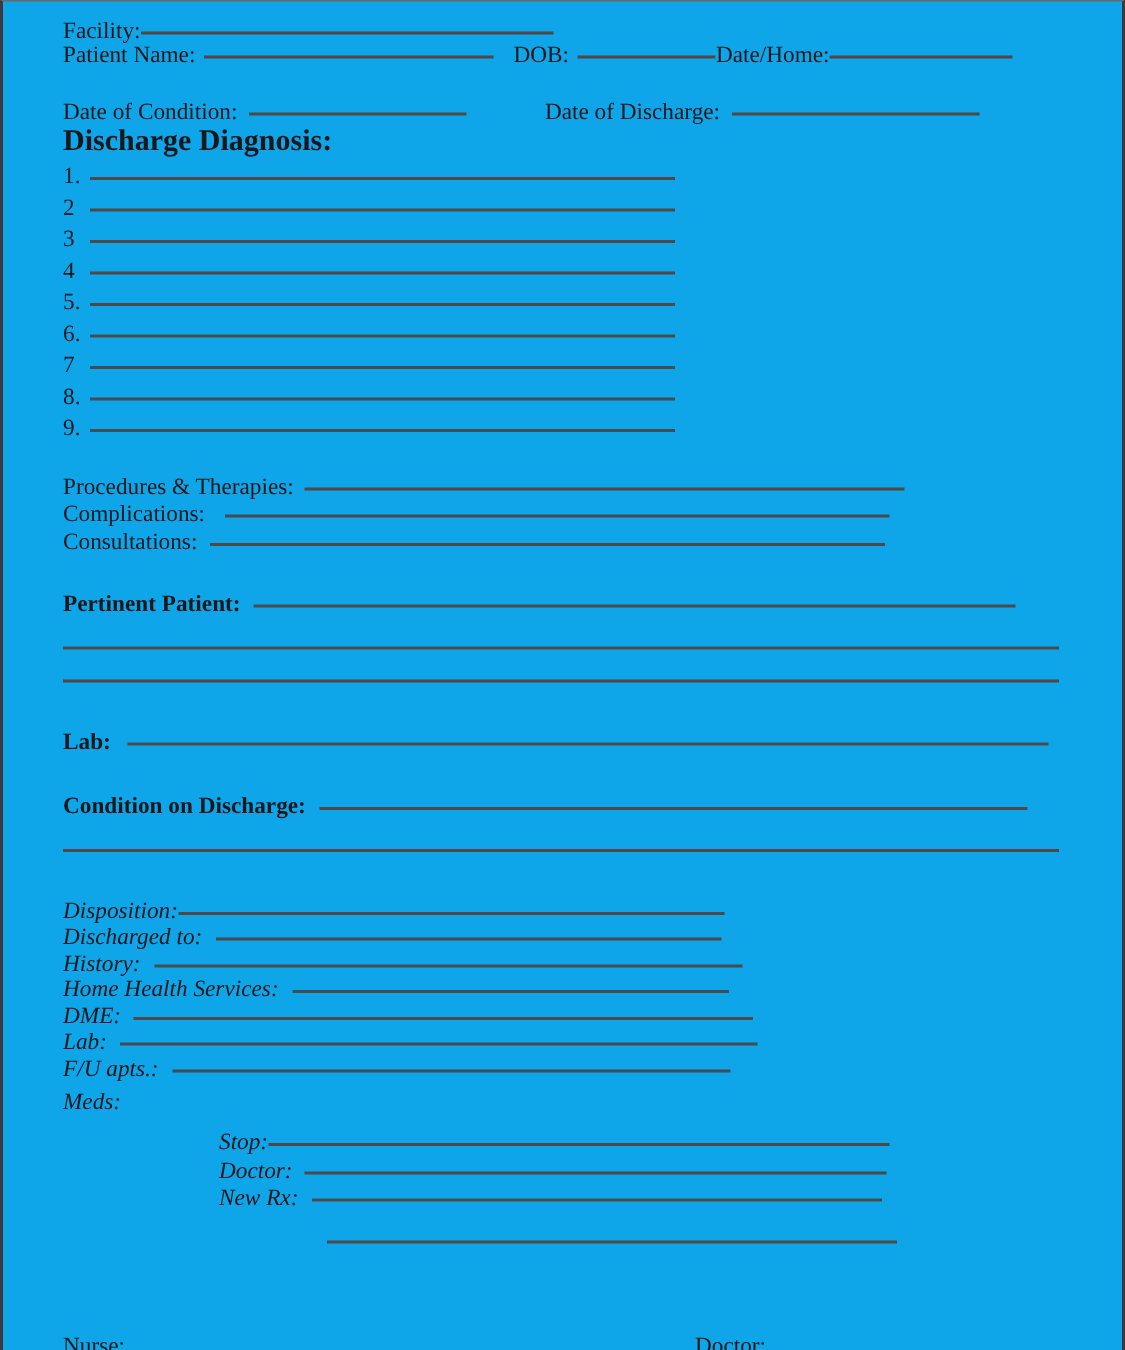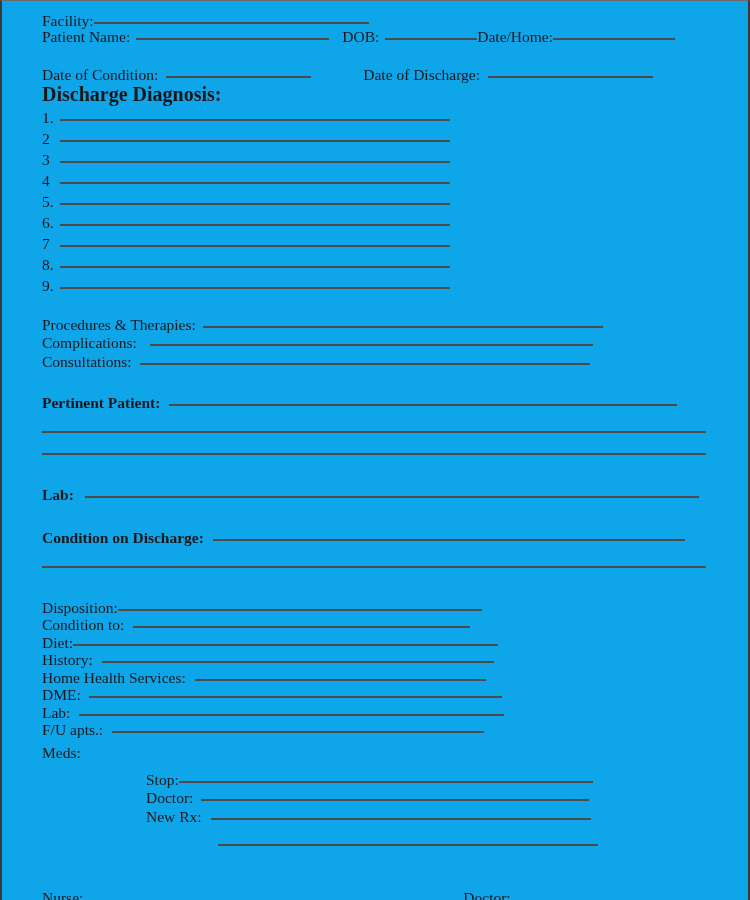--- a/index.html
+++ b/index.html
@@ -91,21 +91,21 @@
   #history-block .contrule { margin-top: 20px; }
 
   
   #lab-block { margin-top: 32px; }
 
   
   #condition-block { margin-top: 28px; }
   #condition-block .contrule { margin-top: 20px; }
 
   
-  #disposition-block { margin-top: 32px; }
+  #disposition-block { margin-top: 32px; font-style: italic; }
   #disposition-block .row { margin-top: 2px; }
   #disposition-block .row:first-child { margin-top: 0; }
 
   
   #meds-label { font-size: 15.5px; margin-top: 6px; }
   #meds-sub { margin-left: 104px; margin-top: 10px; }
   #meds-sub .row { margin-top: 3px; }
   #meds-sub .row:first-child { margin-top: 0; }
   #meds-sub .contrule { margin-top: 20px; width: 380px; }
 
@@ -231,26 +231,22 @@
     </div>
     <div class="contrule"></div>
   </div>
 
   <div id="disposition-block">
     <div class="row">
       <span class="lbl">Disposition:</span>
       <span class="rule" style="width:364px;"></span>
     </div>
     <div class="row">
-      <span class="lbl">Condition to:</span>
+      <span class="lbl">Discharged to:</span>
       <span class="rule" style="width:337px; margin-left:9px;"></span>
-    </div>
-    <div class="row">
-      <span class="lbl">Diet:</span>
-      <span class="rule" style="width:425px;"></span>
     </div>
     <div class="row">
       <span class="lbl">History:</span>
       <span class="rule" style="width:392px; margin-left:9px;"></span>
     </div>
     <div class="row">
       <span class="lbl">Home Health Services:</span>
       <span class="rule" style="width:291px; margin-left:9px;"></span>
     </div>
     <div class="row">

